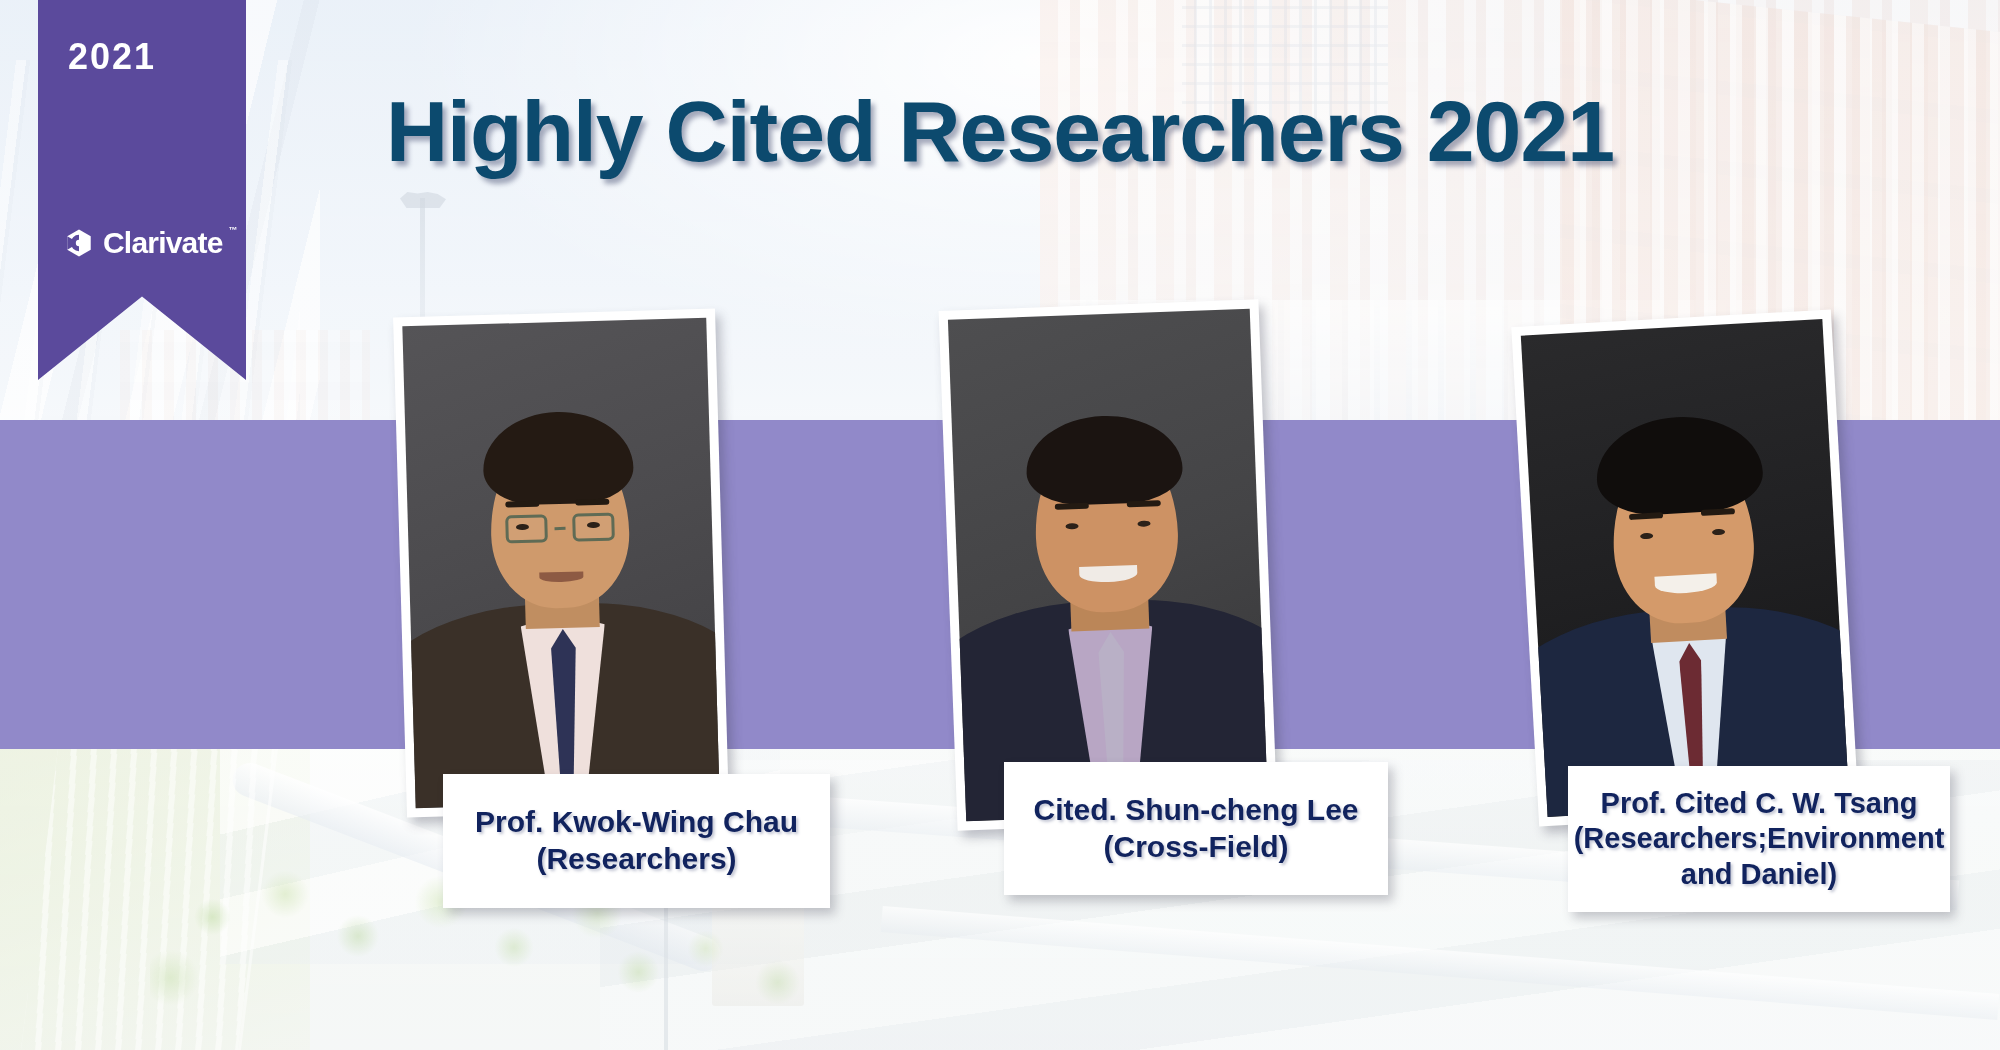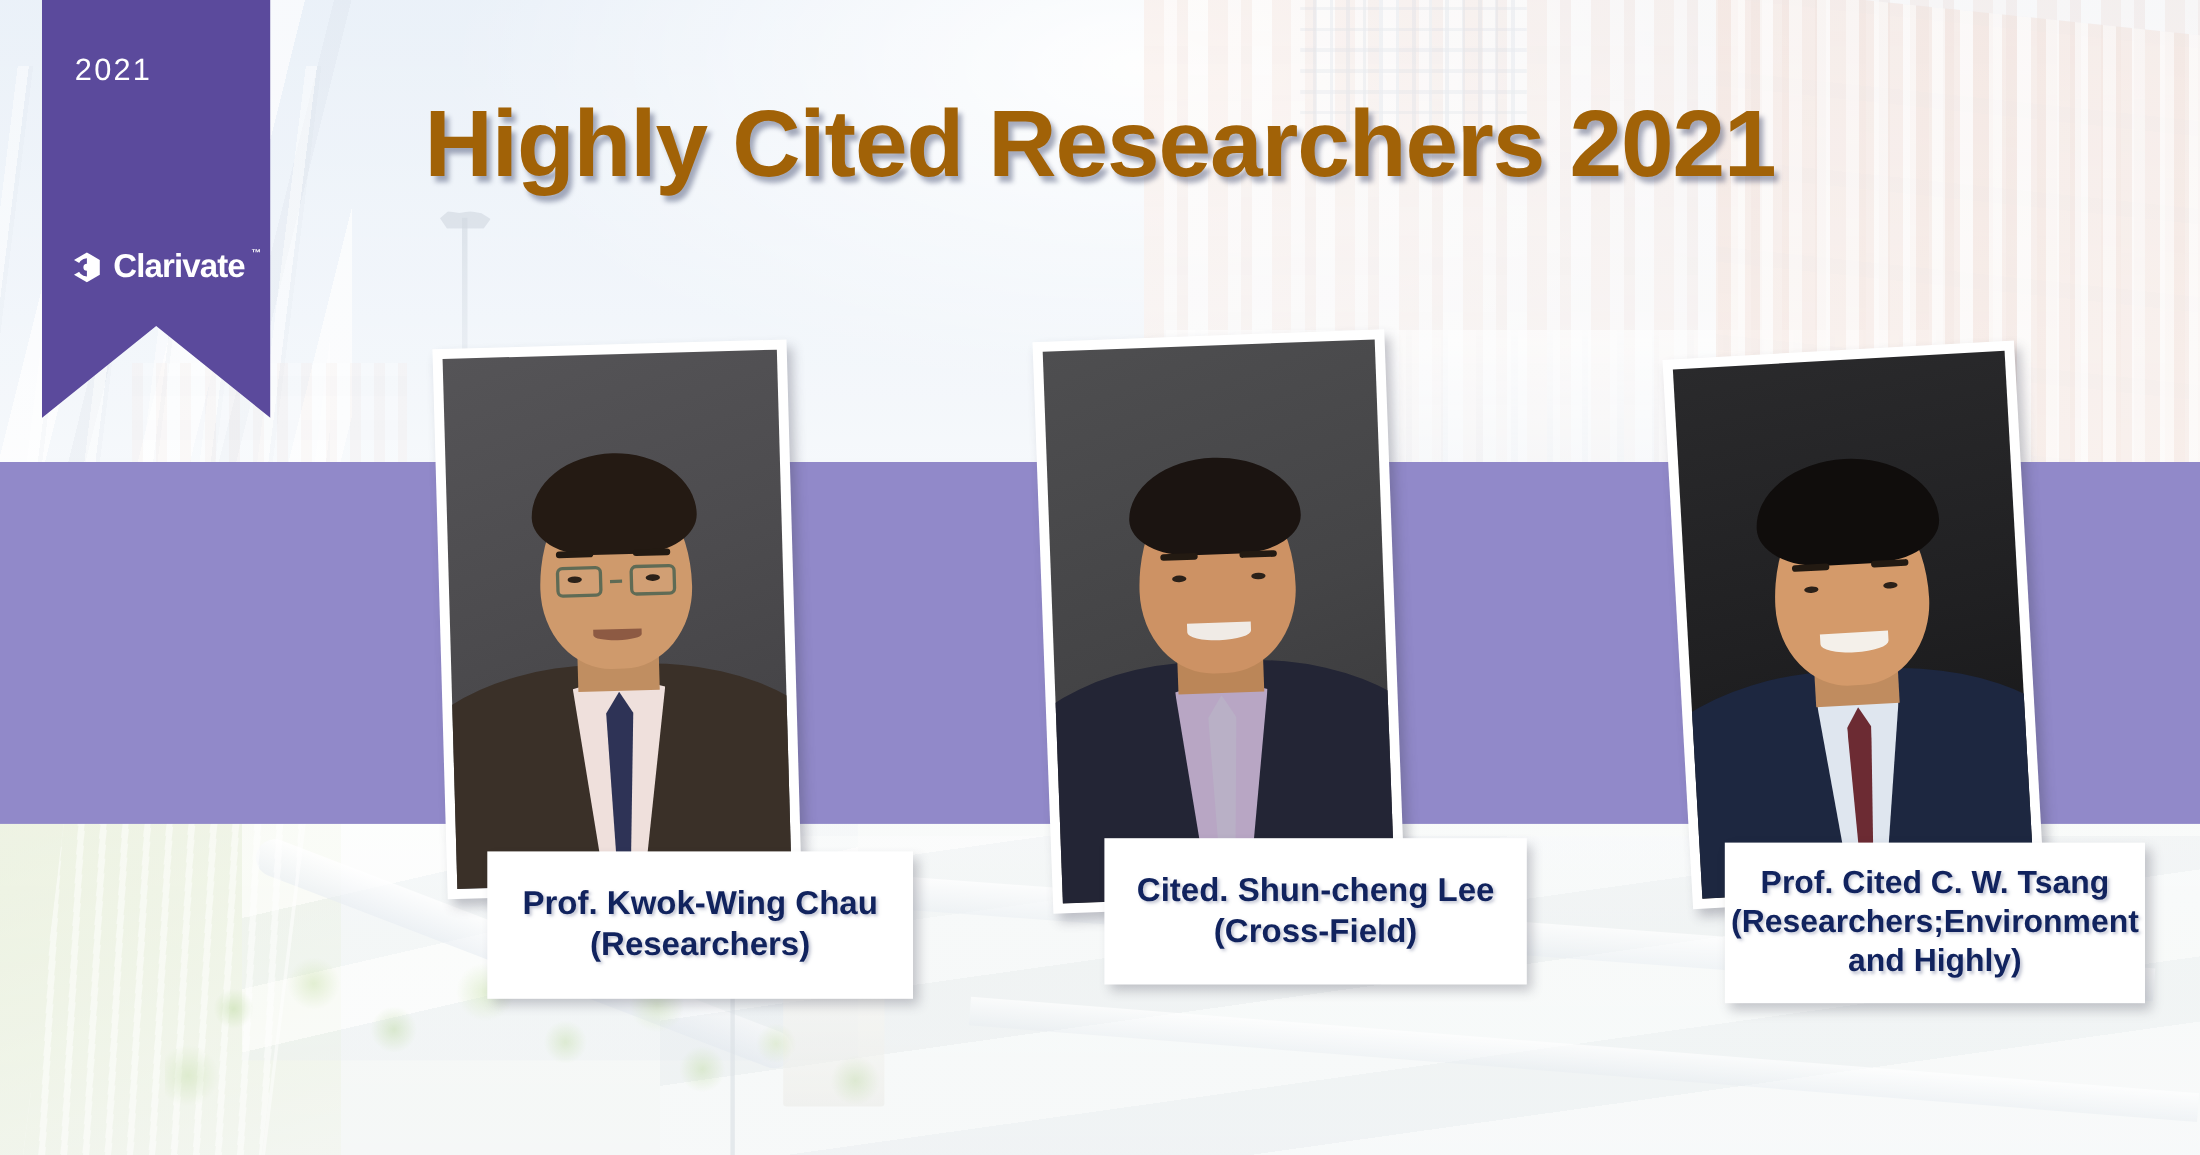--- a/index.html
+++ b/index.html
@@ -232,42 +232,42 @@
     background: #5b4a9c;
     clip-path: polygon(0 0, 100% 0, 100% 100%, 50% 78%, 0 100%);
     padding: 36px 18px 0 26px;
     color: #ffffff;
   }
   .ribbon-title {
     font-size: 27px; font-weight: bold; line-height: 1.13;
     letter-spacing: -0.3px;
   }
   .ribbon-year {
-    font-size: 28px; font-weight: normal; margin-top: 12px; letter-spacing: 2px;
+    font-size: 36px; font-weight: bold; letter-spacing: 2px;
     padding-left: 4px;
   }
   .ribbon-logo {
     position: absolute; left: 26px; bottom: 122px;
     display: flex; align-items: center;
   }
   .cl-mark { width: 30px; height: 30px; margin-right: 9px; }
   .cl-word {
     font-size: 30px; font-weight: bold; letter-spacing: -0.8px; line-height: 1;
     position: relative;
   }
   .cl-tm {
     position: absolute; right: -14px; top: -2px; font-size: 9px; font-weight: bold;
   }
 
   
   .main-title {
     position: absolute; left: 0; top: 82px; width: 2000px;
     text-align: center;
     font-size: 86px; font-weight: bold; letter-spacing: -1px;
-    color: #a16207;
+    color: #0c4a6e;
     text-shadow: 4px 5px 5px rgba(40,50,90,0.40);
     white-space: nowrap;
   }
 
   
   .photo-card {
     position: absolute;
     background: #ffffff;
     padding: 9px;
     box-shadow: 5px 7px 11px rgba(60,60,80,0.30);
@@ -470,16 +470,16 @@
   </div>
 
   <div class="caption" id="cap2">
     <div>Cited. Shun-cheng Lee</div>
     <div>(Cross-Field)</div>
   </div>
 
   <div class="caption" id="cap3">
     <div>Prof. Cited C. W. Tsang</div>
     <div>(Researchers;Environment</div>
-    <div>and Highly)</div>
+    <div>and Daniel)</div>
   </div>
 
 </div>
 
 </body></html>

